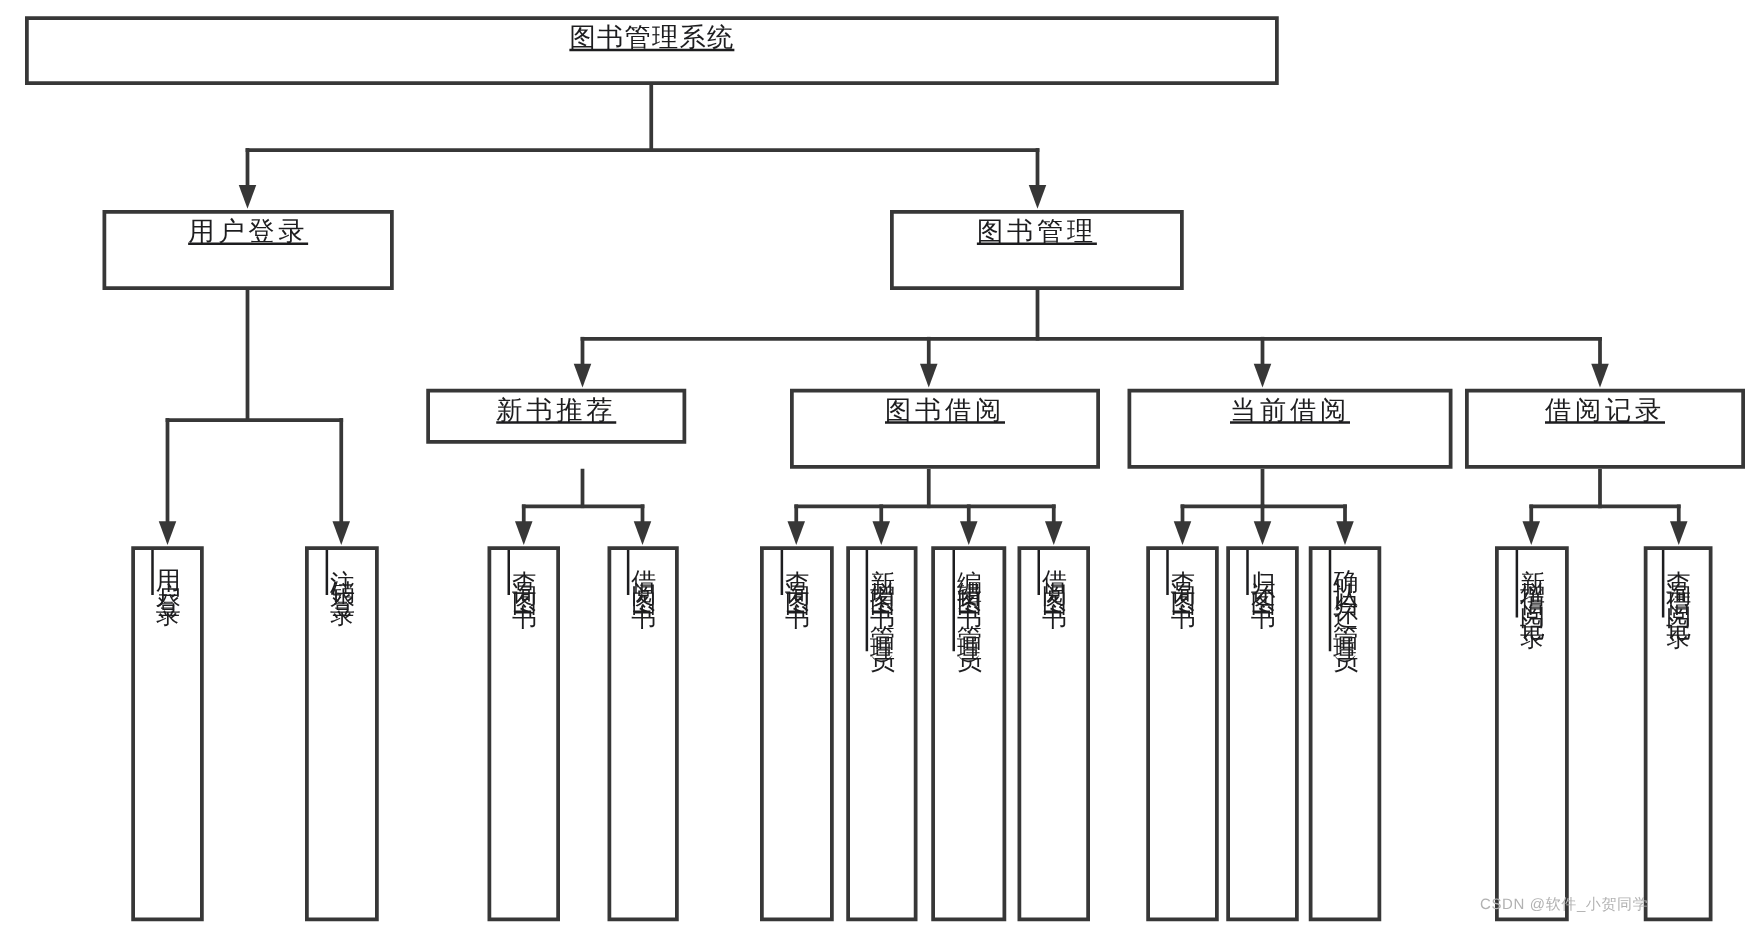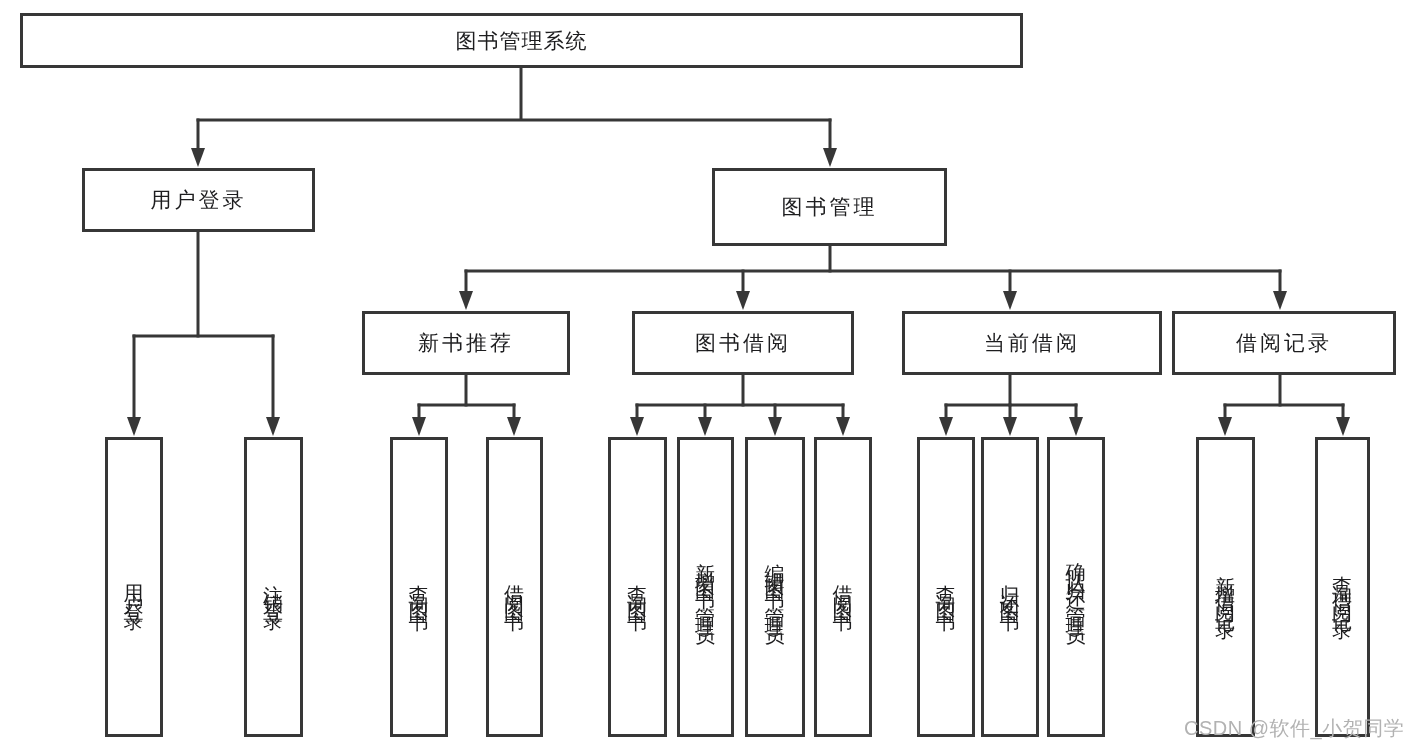--- a/index.html
+++ b/index.html
@@ -18,36 +18,37 @@
     overflow:hidden;
   }
   .connectors{position:absolute;left:0;top:0;width:1405px;height:747px;z-index:1;}
   .connectors path{stroke:var(--line);stroke-width:3;fill:none;}
   .connectors polygon{fill:var(--line);stroke:none;}
   .box{
     position:absolute;
     box-sizing:border-box;
     border:3px solid var(--line);
     background:#fff;
-    display:flex;align-items:center;justify-content:center;
+    display:flex;align-items:flex-start;justify-content:center;
     z-index:2;
+    text-decoration:underline;
   }
   .box .hlabel{font-size:21px;letter-spacing:3px;white-space:nowrap;}
   .box.root .hlabel{font-size:21px;letter-spacing:1px;}
   .box.leaf .vlabel{
     writing-mode:vertical-rl;
     text-orientation:mixed;
     font-size:20px;
     letter-spacing:9px;
     line-height:1.1;
     white-space:nowrap;
   }
   .watermark{
     position:absolute;left:1184px;top:715px;
-    font-size:20px;color:var(--wm);
+    font-size:12px;color:var(--wm);
     letter-spacing:0.5px;white-space:nowrap;
     z-index:3;
   }
 </style>
 </head>
 <body>
 
 <div class="canvas">
 
   <svg class="connectors" viewBox="0 0 1405 747" xmlns="http://www.w3.org/2000/svg">
@@ -112,28 +113,28 @@
     <polygon points="1336,417 1350,417 1343,436"></polygon>
   </svg>
 
   <div class="box root" style="left:20px;top:13px;width:1003px;height:55px">
     <span class="hlabel">图书管理系统</span>
   </div>
 
   <div class="box" style="left:82px;top:168px;width:233px;height:64px">
     <span class="hlabel">用户登录</span>
   </div>
-  <div class="box" style="left:712px;top:168px;width:235px;height:78px">
+  <div class="box" style="left:712px;top:168px;width:235px;height:64px">
     <span class="hlabel">图书管理</span>
   </div>
 
-  <div class="box" style="left:362px;top:311px;width:208px;height:64px">
+  <div class="box" style="left:341px;top:311px;width:208px;height:44px">
     <span class="hlabel">新书推荐</span>
   </div>
-  <div class="box" style="left:632px;top:311px;width:222px;height:64px">
+  <div class="box" style="left:632px;top:311px;width:248px;height:64px">
     <span class="hlabel">图书借阅</span>
   </div>
   <div class="box" style="left:902px;top:311px;width:260px;height:64px">
     <span class="hlabel">当前借阅</span>
   </div>
   <div class="box" style="left:1172px;top:311px;width:224px;height:64px">
     <span class="hlabel">借阅记录</span>
   </div>
 
   <div class="box leaf" style="left:105px;top:437px;width:58px;height:300px">

